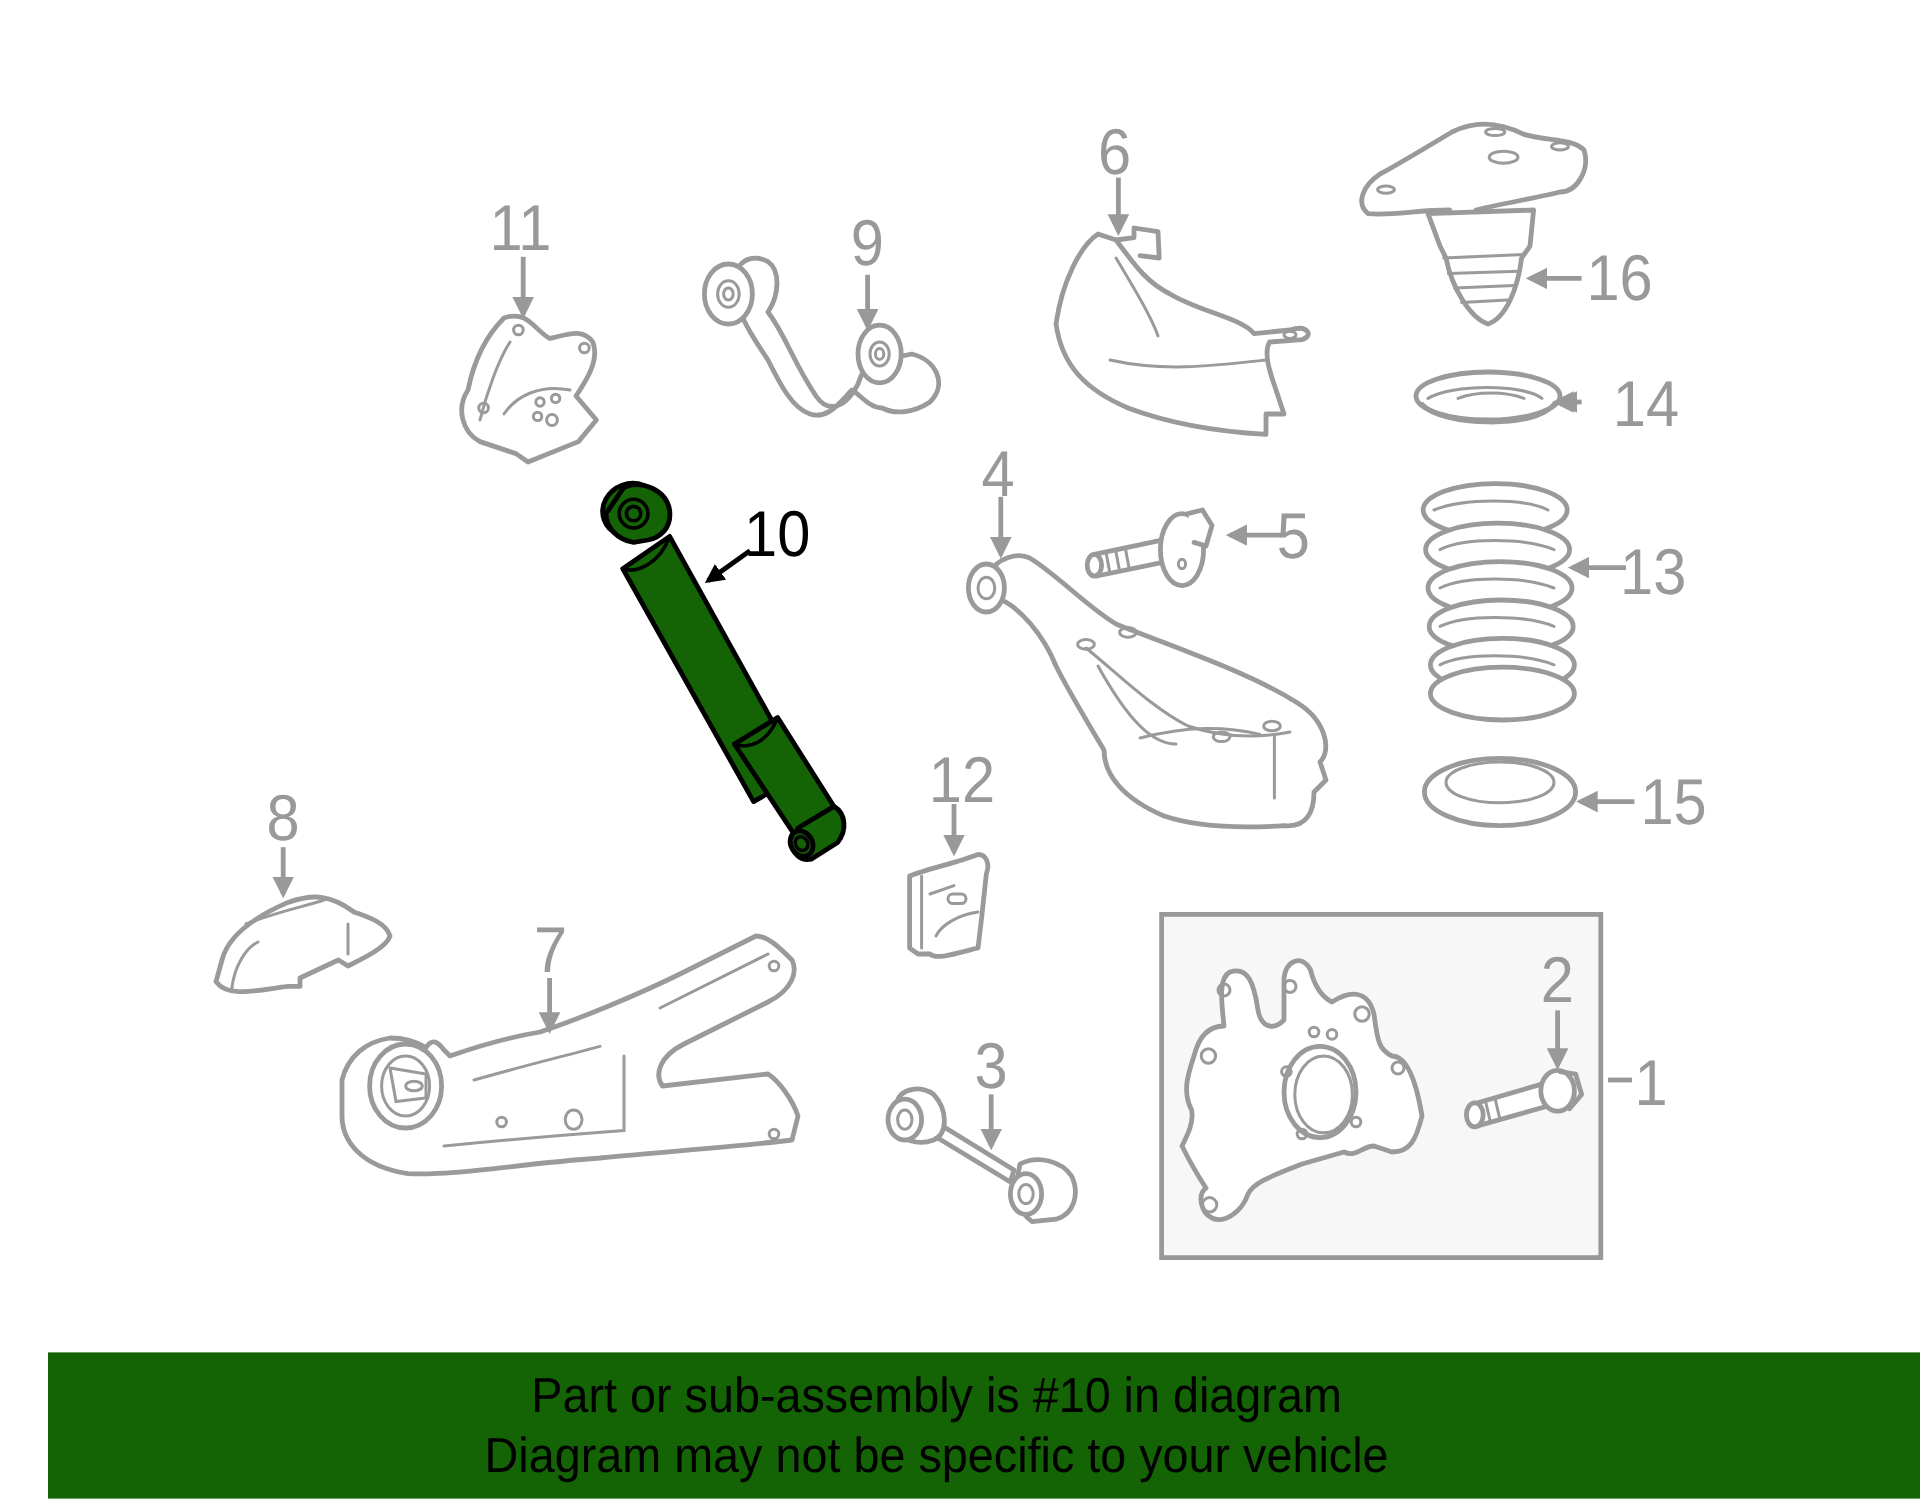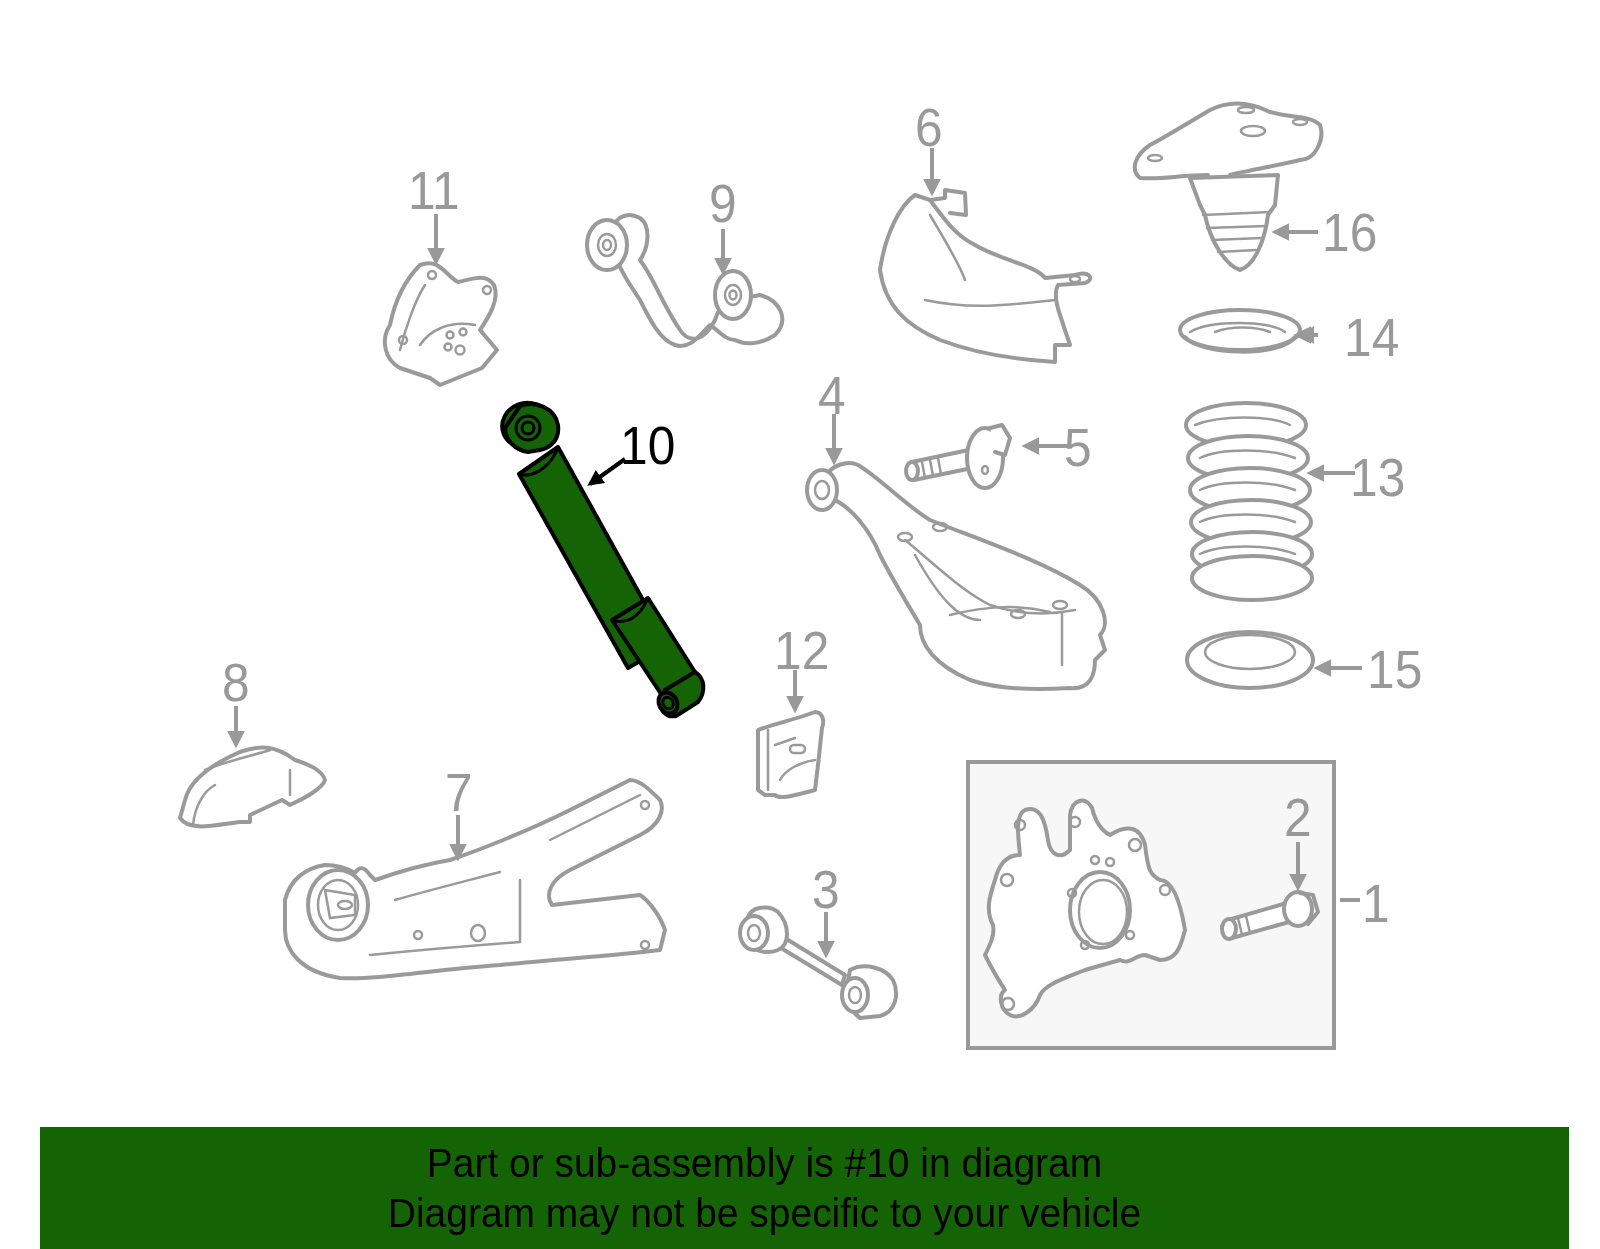--- a/index.html
+++ b/index.html
@@ -1,20 +1,20 @@
 <!DOCTYPE html>
 <html><head>
 <meta charset="utf-8">
 <style>
   html, body { margin: 0; padding: 0; background: #ffffff; }
   body { width: 1600px; height: 1249px; position: relative; overflow: hidden; font-family: "Liberation Sans", sans-serif; }
   #diagram { position: absolute; left: 0; top: 0; width: 1600px; height: 1249px; }
   .callout { position: absolute; font-family: "Liberation Sans", sans-serif; font-size: 54px; line-height: 1; color: #999999; transform: scaleX(0.92); transform-origin: left top; }
   .callout.active { color: #000000; }
-  .banner { position: absolute; left: 40px; top: 1127px; width: 1529px; height: 122px; background: #146405; }
+  .banner { position: absolute; left: 40px; top: 1127px; width: 1529px; height: 122px; background: #146405; padding-left: 32px; }
   .banner-line { position: absolute; left: 0; width: 100%; text-align: center; font-family: "Liberation Sans", sans-serif; font-size: 41px; color: #000000; line-height: 1; transform: scaleX(0.95); }
   .banner-line.l1 { top: 16px; left: -40px; }
   .banner-line.l2 { top: 66px; left: -40px; }
   svg .g { fill: none; stroke: #9a9a9a; stroke-width: 4; stroke-linejoin: round; stroke-linecap: round; }
   svg .gt { fill: none; stroke: #9a9a9a; stroke-width: 2.5; stroke-linecap: round; }
   svg .fillw { fill: #ffffff; }
   svg .arrow { stroke: #999999; stroke-width: 4; fill: none; }
   svg .shock { fill: #146405; stroke: #000000; stroke-width: 4; stroke-linejoin: round; }
   svg .shock-line { fill: none; stroke: #000000; stroke-width: 3; }
 </style>

